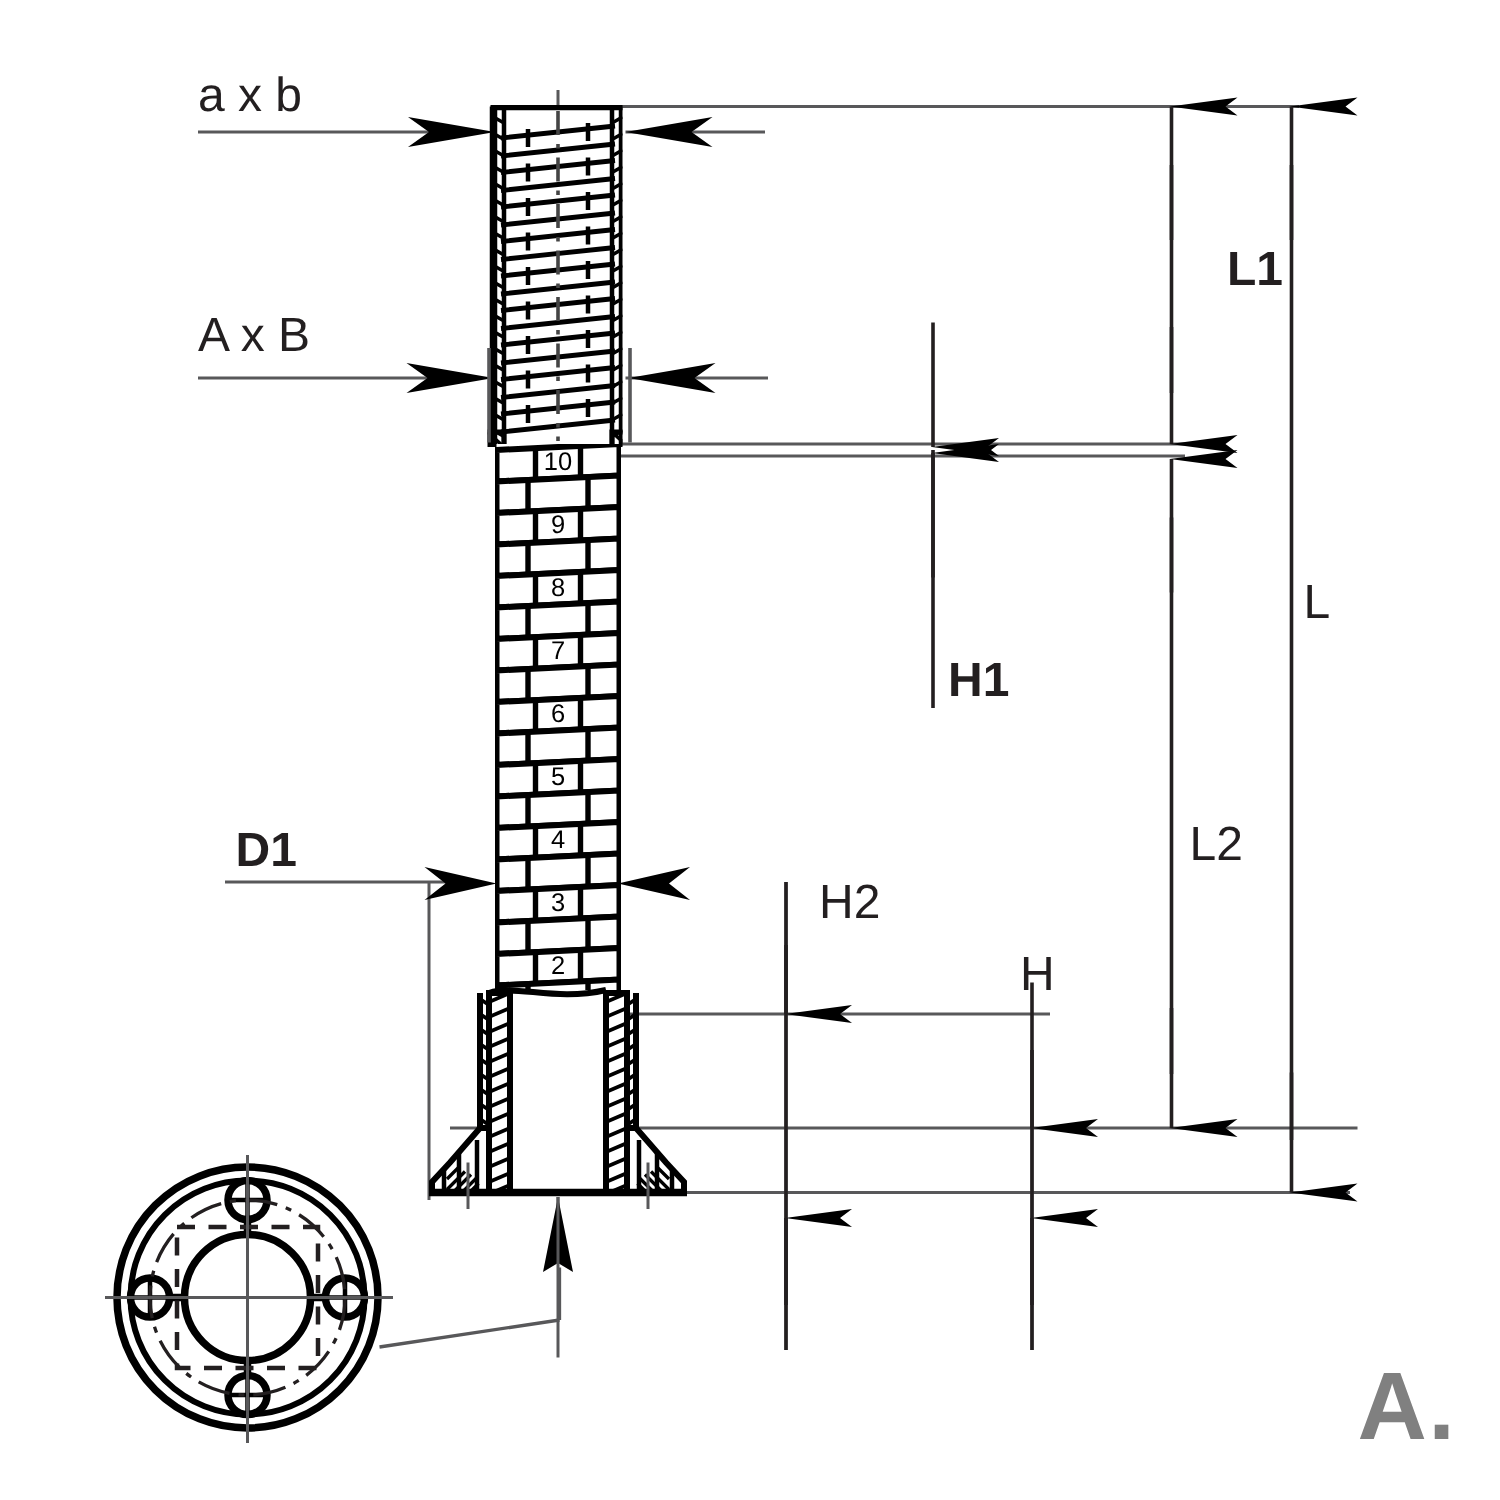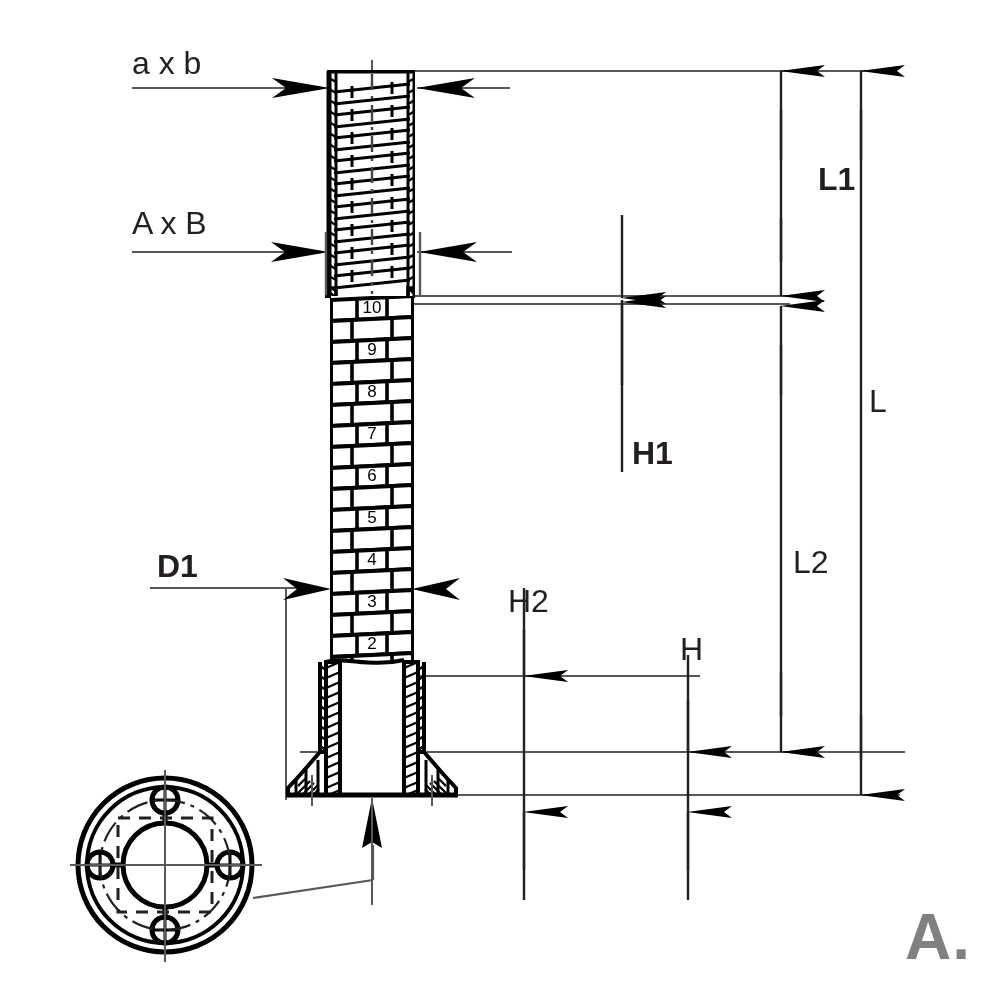--- a/index.html
+++ b/index.html
@@ -456,19 +456,19 @@
   <div class="dimlabel lbl-big" style="left:157px; top:550px;font-weight:bold;">D1</div>
 
   <div class="dimlabel lbl-big" style="left:818px; top:163px;font-weight:bold;">L1</div>
 
   <div class="dimlabel lbl-big" style="left:793px; top:518px;margin-top:28px;">L2</div>
 
   <div class="dimlabel lbl-big" style="left:869px; top:385px;">L</div>
 
   <div class="dimlabel lbl-big" style="left:632px; top:437px;font-weight:bold;">H1</div>
 
-  <div class="dimlabel lbl-big" style="left:508px; top:585px;">H2</div>
+  <div class="dimlabel lbl-big" style="left:546px; top:585px;">H2</div>
 
   <div class="dimlabel lbl-big" style="left:680px; top:633px;">H</div>
 
   <div class="lbl-sheet" style="left:905px; top:905px;">A.</div>
 
 </div>
 
 </body></html>

